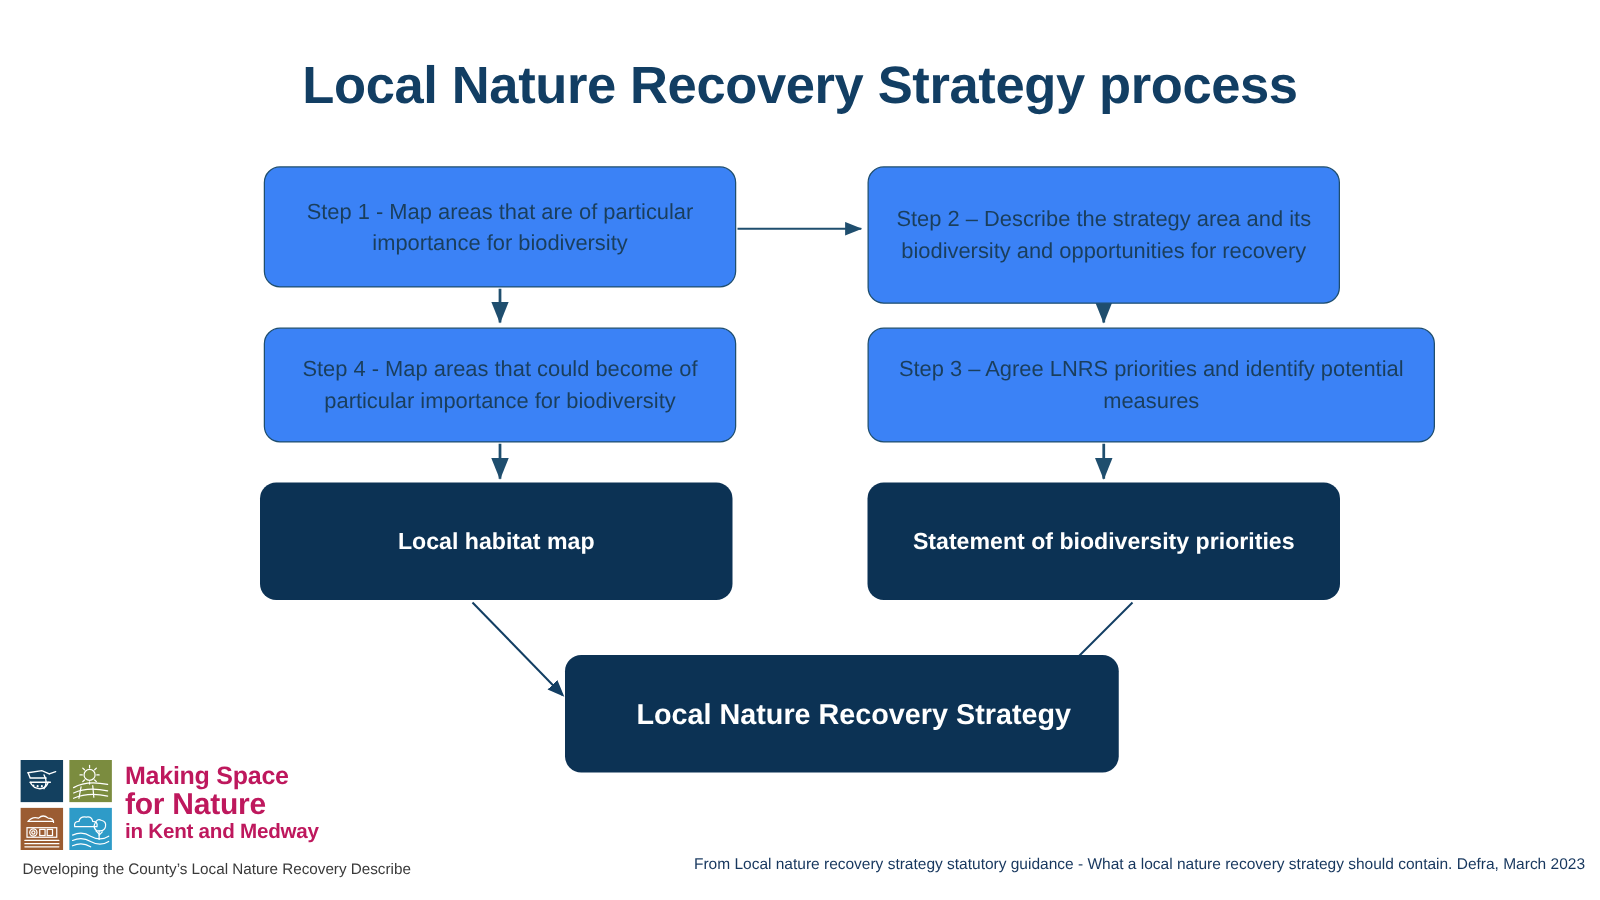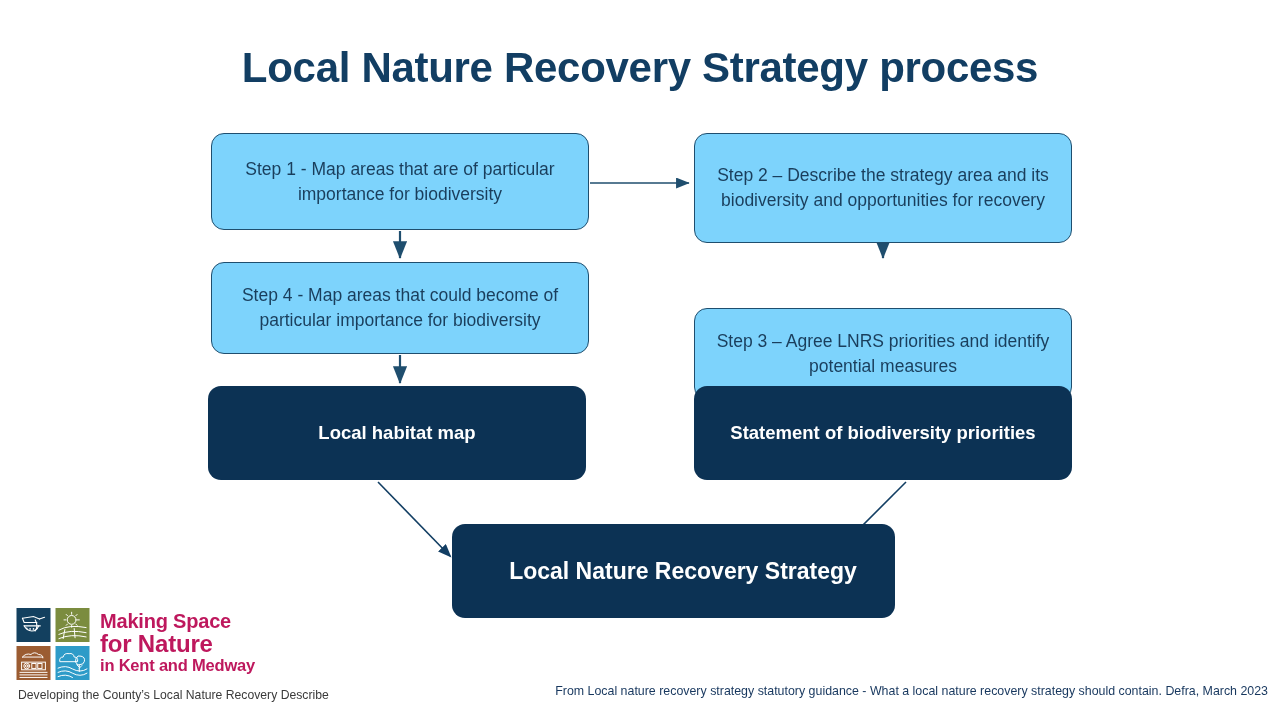--- a/index.html
+++ b/index.html
@@ -22,39 +22,39 @@
   }
 
   
   .box {
     position: absolute;
     display: flex; align-items: center; justify-content: center;
     text-align: center;
     border-radius: 13px;
   }
   .box-outline {
-    background: #7dd3fc;
+    background: #3b82f6;
     border: 1.3px solid #1F4E6E;
     color: #1A3E5C;
     font-size: 17.5px;
     line-height: 1.42;
     padding: 6px 14px;
   }
   .box-filled {
     background: #0C3254;
     color: #ffffff;
     font-weight: bold;
     font-size: 18.5px;
     line-height: 1.35;
     padding: 6px 14px;
   }
   #box-step1 { left: 211px; top: 133px; width: 378px; height: 97px; }
   #box-step2 { left: 694px; top: 133px; width: 378px; height: 110px; }
   #box-step4 { left: 211px; top: 262px; width: 378px; height: 92px; }
-  #box-step3 { left: 694px; top: 262px; width: 378px; height: 92px; margin-top: 46px; }
+  #box-step3 { left: 694px; top: 262px; width: 454px; height: 92px; }
   #box-habitat-map { left: 208px; top: 386px; width: 378px; height: 94px; }
   #box-biodiversity-priorities { left: 694px; top: 386px; width: 378px; height: 94px; }
   #box-lnrs {
     left: 452px; top: 524px; width: 443px; height: 94px;
     font-size: 23px; line-height: 1.33; padding-left: 33px;
   }
 
   
   #arrows { position: absolute; left: 0; top: 0; width: 1280px; height: 720px; }
 

